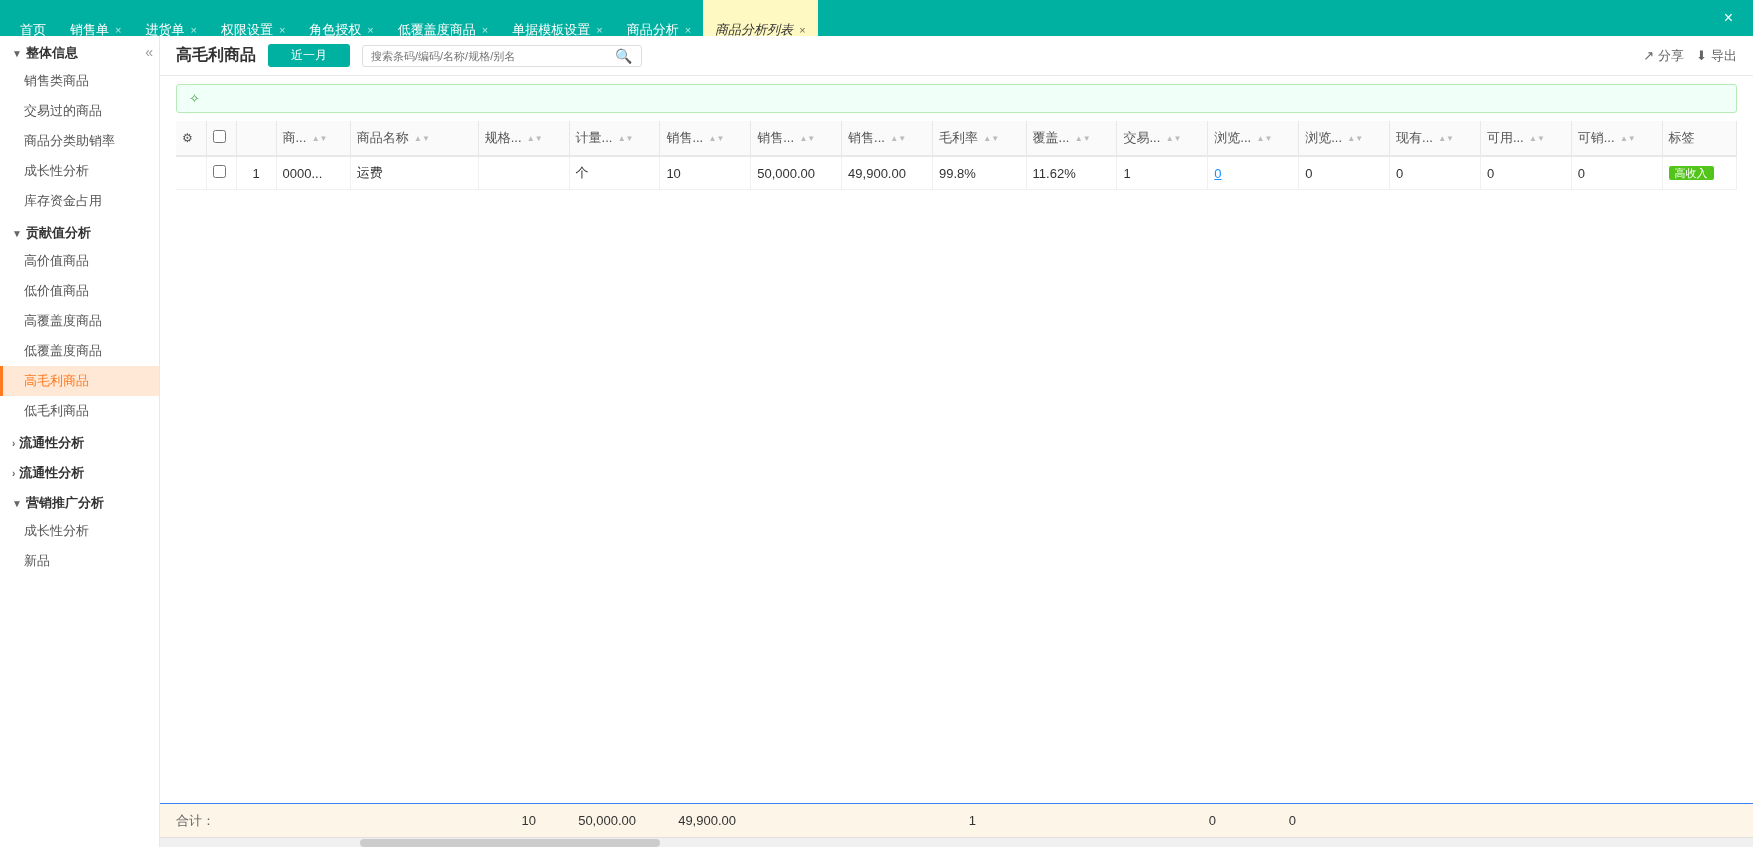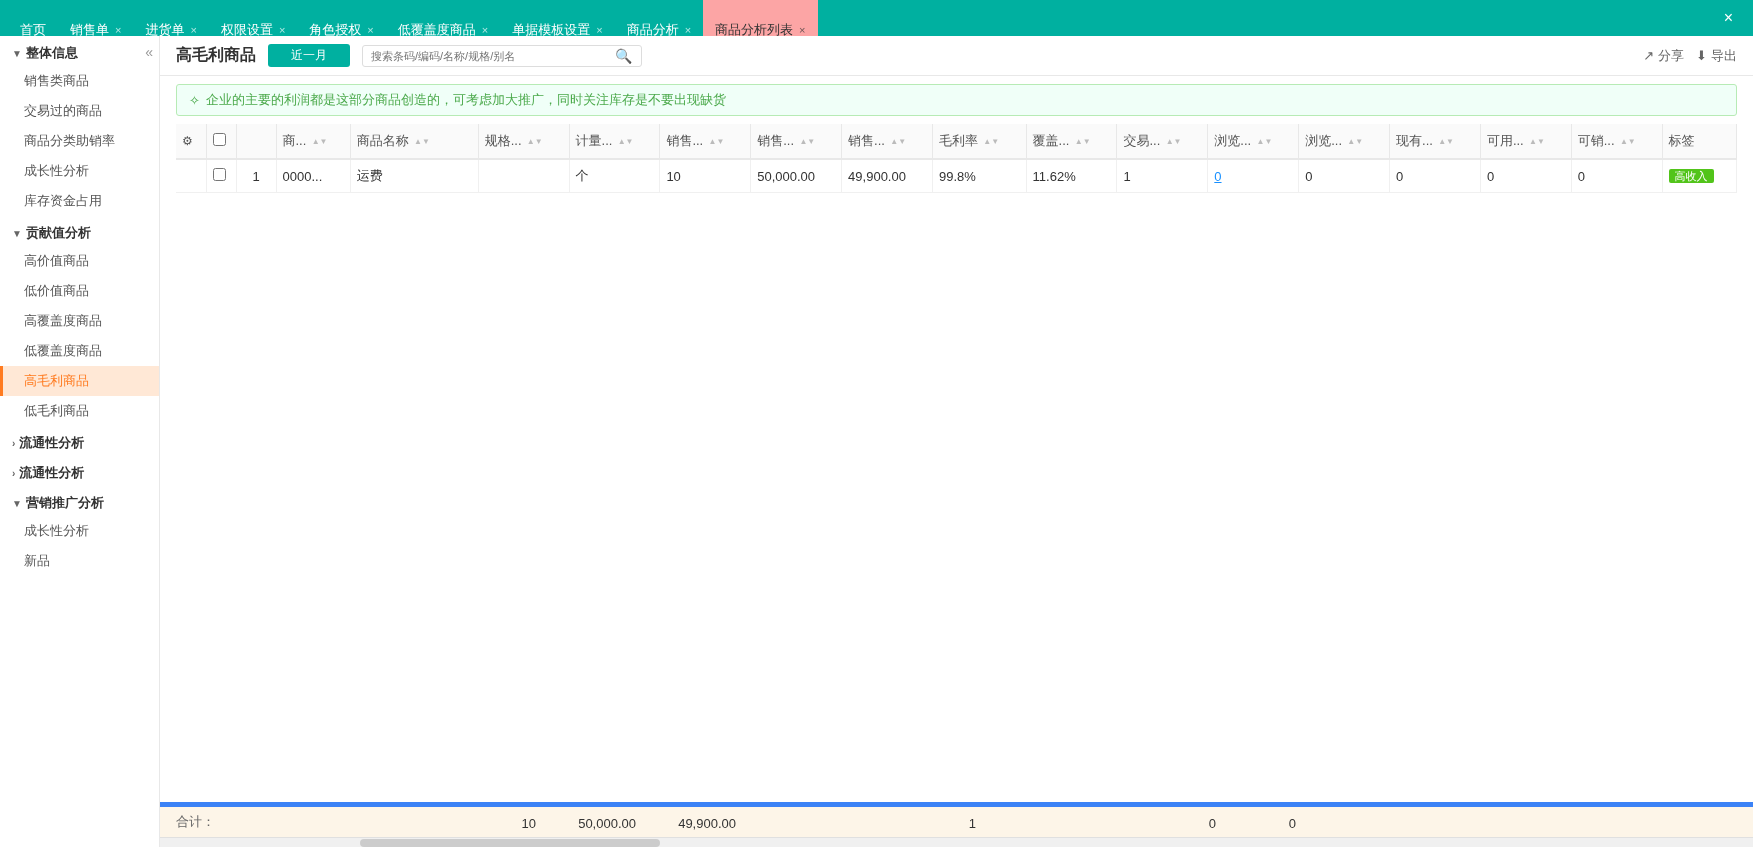--- a/index.html
+++ b/index.html
@@ -21,22 +21,23 @@
       line-height: 36px;
       cursor: pointer;
       white-space: nowrap;
       display: flex;
       align-items: flex-start;
       gap: 4px;
       color: #fff;
       font-size: 13px;
     }
     .top-nav .nav-item.active {
-      background: #fca5a5;
+      background: #fef9c3;
       color: #333;
+      font-style: italic;
     }
     .top-nav .nav-item .close-x {
       font-size: 11px;
       opacity: 0.7;
       margin-left: 2px;
       cursor: pointer;
     }
     .top-nav .spacer { flex: 1; }
     .top-nav .window-close {
       padding: 0 12px;
@@ -222,24 +223,24 @@
       background: #52c41a;
       padding: 1px 6px;
       border-radius: 2px;
       font-size: 11px;
     }
     .link-style { color: #1890ff; text-decoration: underline; cursor: pointer; }
 
     
     .footer-bar {
       background: #fdf5e8;
-      border-top: 5px solid #3b82f6;
+      border-top: 1px solid #3b82f6;
       padding: 6px 16px;
       display: flex;
-      align-items: flex-end;
+      align-items: center;
       gap: 0;
       min-height: 34px;
     }
     .footer-label {
       color: #666;
       font-size: 13px;
       width: 80px;
       flex-shrink: 0;
     }
     .footer-values {
@@ -373,21 +374,20 @@
         </div>
         <div class="action-btn">
           <span>⬇</span>
           <span>导出</span>
         </div>
       </div>
     </div>
 
     <div class="info-banner">
       <span>✧</span>
-      <span>企业的主要的利润都是这部分商品创造的，可考虑加大推广，同时关注库存是不要出现缺货</span>
     </div>
 
     <div class="table-wrapper">
       <table>
         <thead>
           <tr>
             <th style="width:30px;">⚙</th>
             <th style="width:30px;"><input type="checkbox" style=""></th>
             <th style="width:40px;"></th>
             <th>

